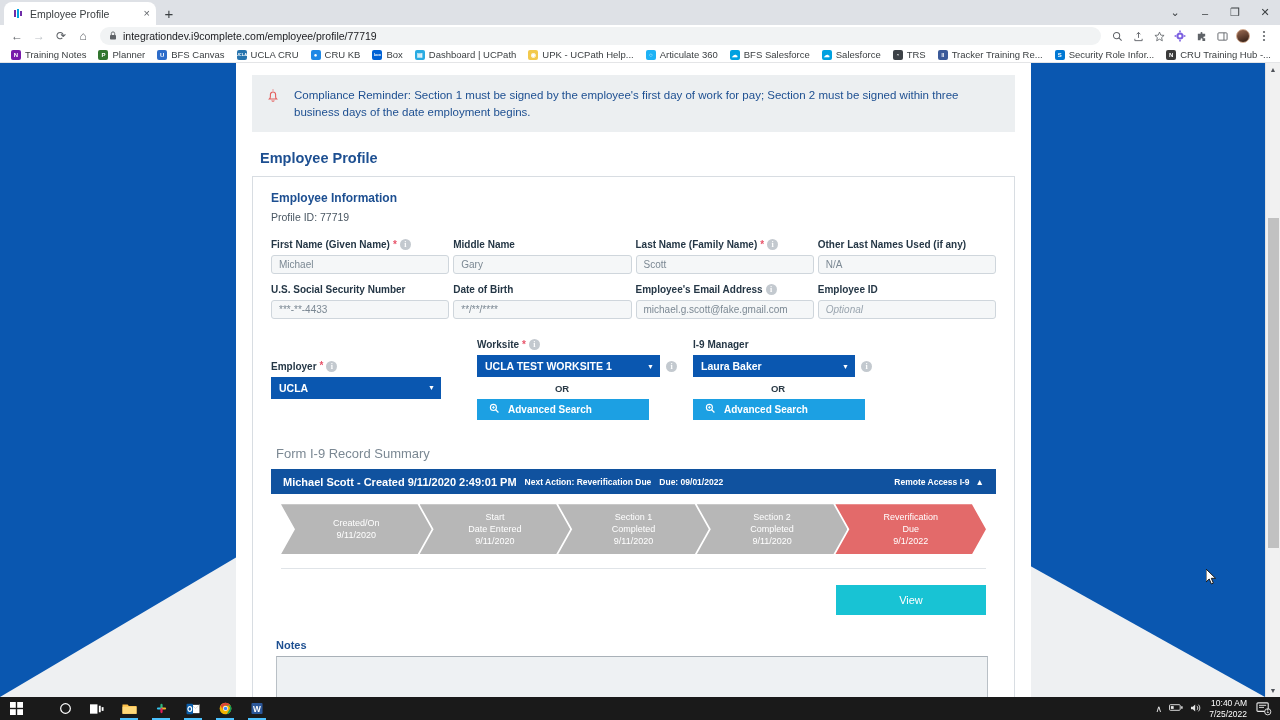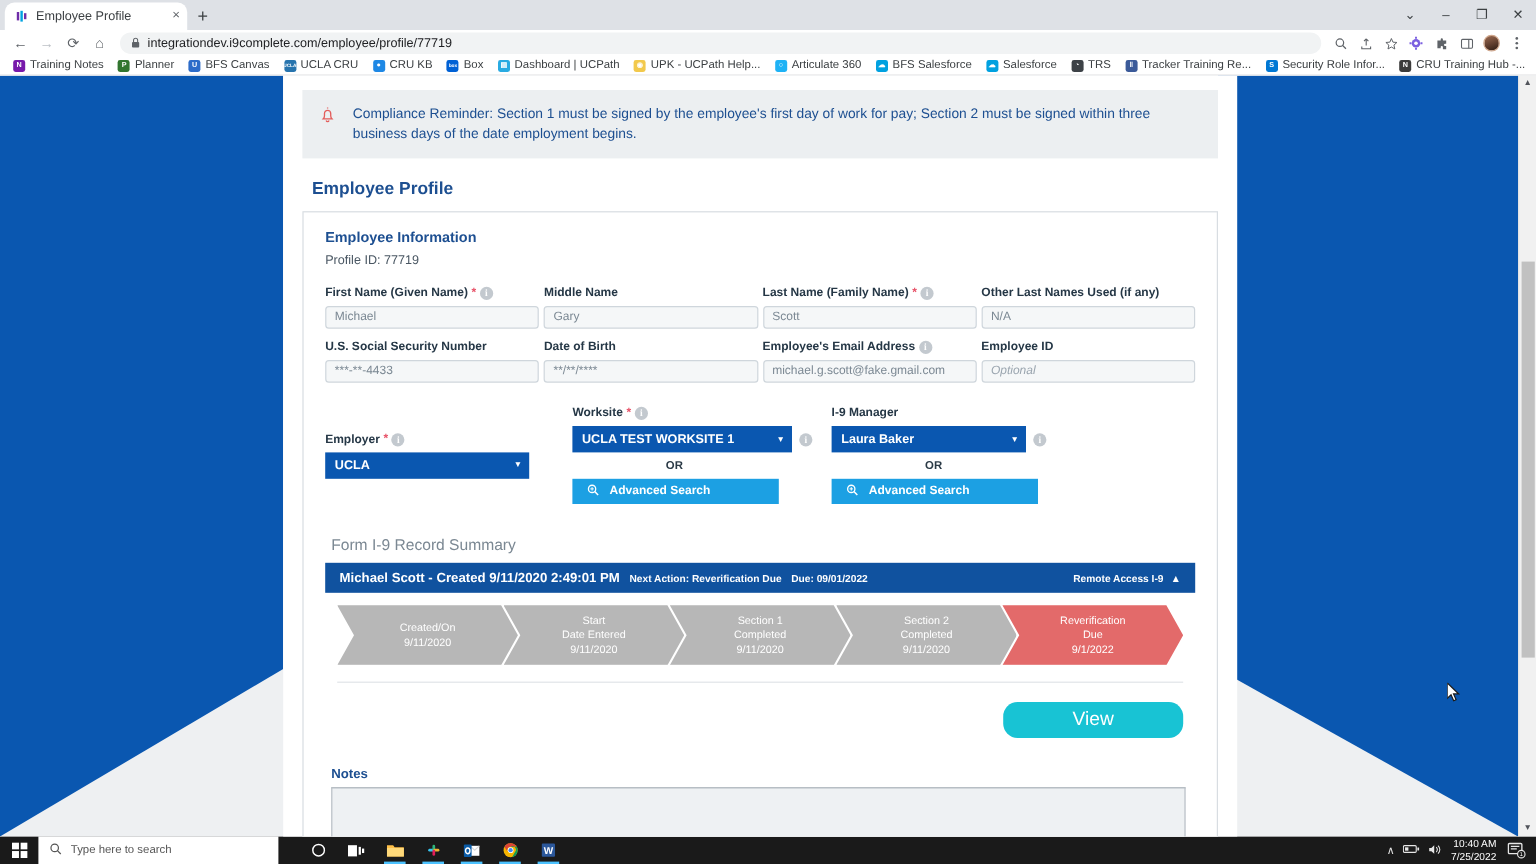--- a/index.html
+++ b/index.html
@@ -194,21 +194,21 @@
     margin-left: -12px;
   }
   .chev:first-child { margin-left: 0; clip-path: polygon(0 0, calc(100% - 14px) 0, 100% 50%, calc(100% - 14px) 100%, 0 100%, 14px 50%); text-align: right; }
   .chev.danger { background: #e36a6a; }
 
   .divider { height: 1px; background: #e0e4e8; margin: 14px 10px 0 10px; }
 
   .view-row { display: flex; justify-content: flex-end; margin: 16px 10px 0 10px; }
   .view-btn {
     width: 150px; height: 30px; background: #18c3d4; color: #fff;
-    font-size: 16px; display: flex; align-items: center; justify-content: center; border-radius: 12px;
+    font-size: 11px; display: flex; align-items: center; justify-content: center;
   }
 
   .notes-label { font-size: 11px; font-weight: bold; color: #1d4f91; margin: 24px 0 5px 5px; }
   .notes-box {
     margin: 0 8px 0 5px; height: 50px; background: #eef1f3;
     border: 1px solid #b9c0c6; border-top-color: #a9b1b8;
   }
 
   
   .scrollbar {
@@ -619,29 +619,20 @@
 </div>
 
 <div class="taskbar">
   <div class="start">
     <svg width="13" height="13" viewBox="0 0 13 13">
         <rect x="0" y="0" width="5.8" height="5.8" fill="#ffffff"></rect>
         <rect x="7.2" y="0" width="5.8" height="5.8" fill="#ffffff"></rect>
         <rect x="0" y="7.2" width="5.8" height="5.8" fill="#ffffff"></rect>
         <rect x="7.2" y="7.2" width="5.8" height="5.8" fill="#ffffff"></rect>
       </svg>
-  </div>
-  <div class="tb-search">
-    <span>
-      <svg width="11" height="11" viewBox="0 0 12 12">
-          <circle cx="5" cy="5" r="3.4" fill="none" stroke="#555" stroke-width="1.1"></circle>
-          <line x1="7.5" y1="7.5" x2="10.5" y2="10.5" stroke="#555" stroke-width="1.1"></line>
-        </svg>
-    </span>
-    <span>Type here to search</span>
   </div>
   <div class="tb-apps">
     <div class="tb-app">
       <svg width="13" height="13" viewBox="0 0 14 14">
           <circle cx="7" cy="7" r="5.2" fill="none" stroke="#ffffff" stroke-width="1.3"></circle>
         </svg>
     </div>
     <div class="tb-app">
       <svg width="14" height="12" viewBox="0 0 15 12">
           <rect x="0" y="1" width="8" height="10" fill="#ffffff"></rect>

